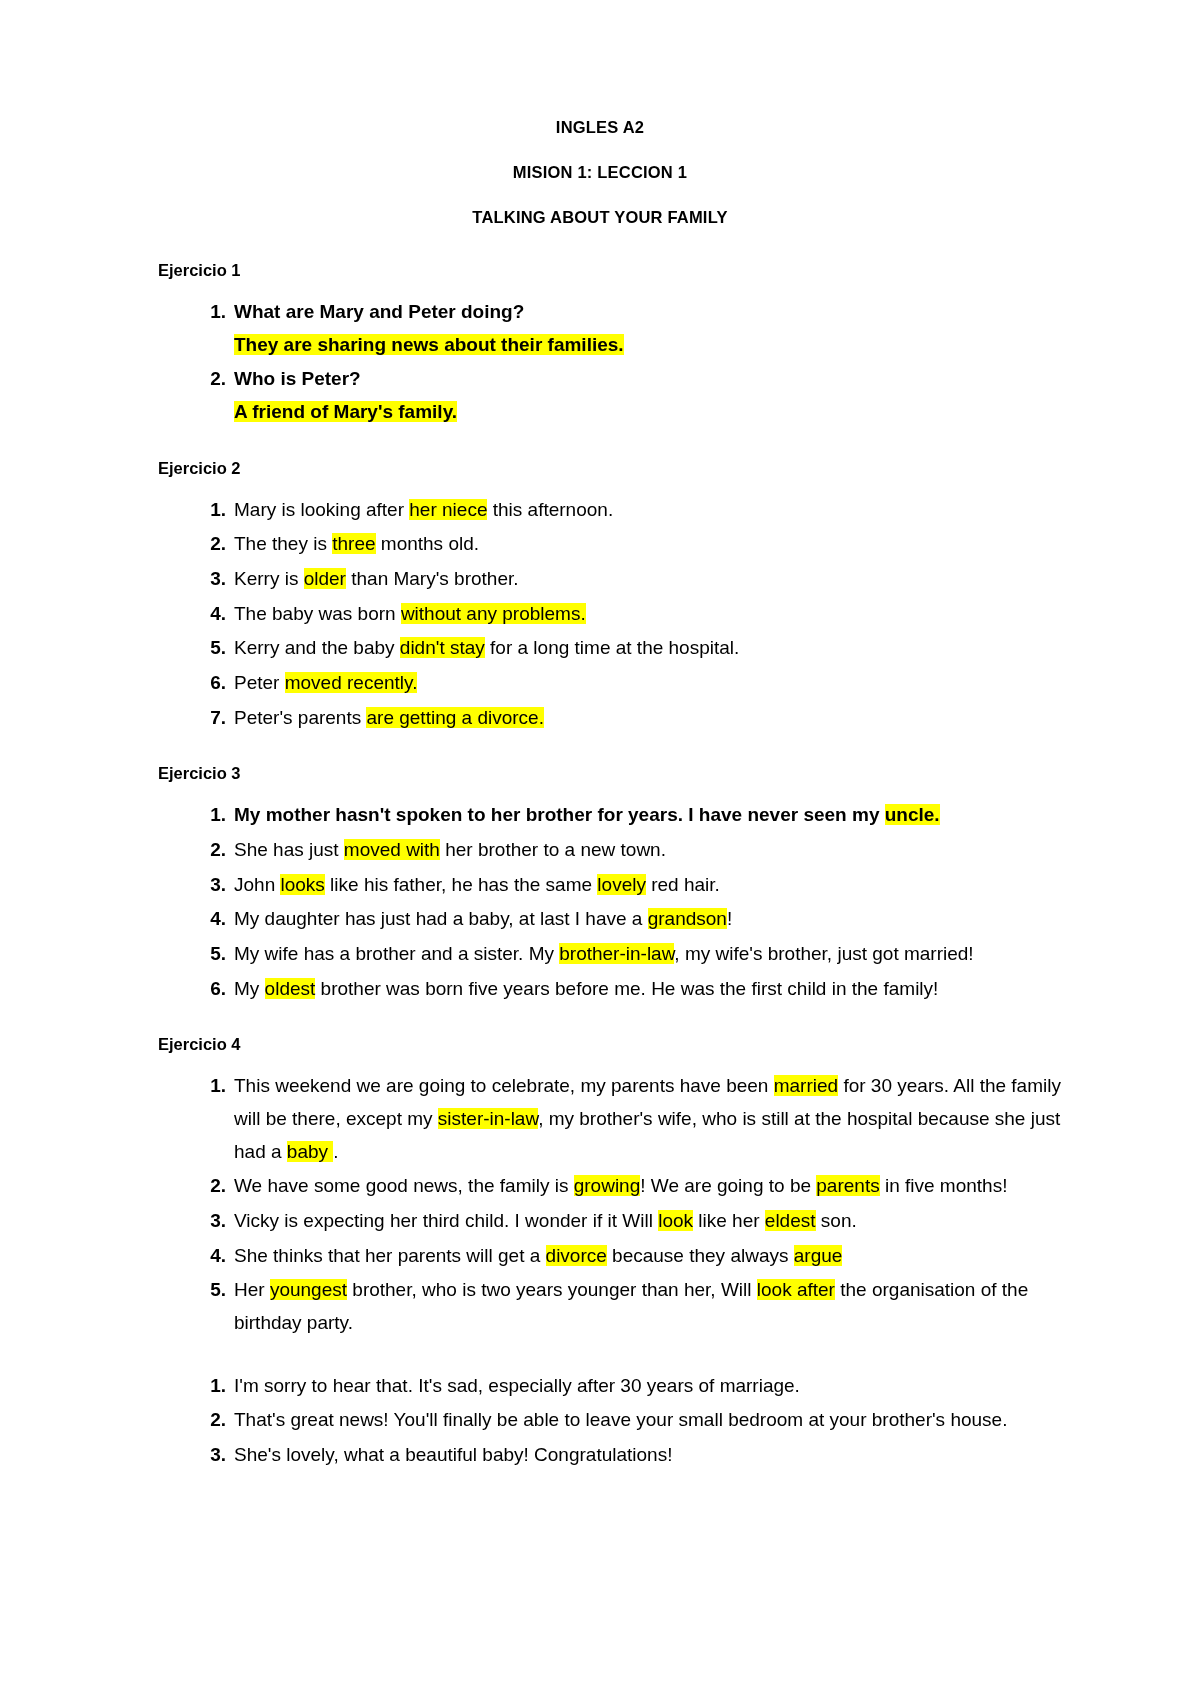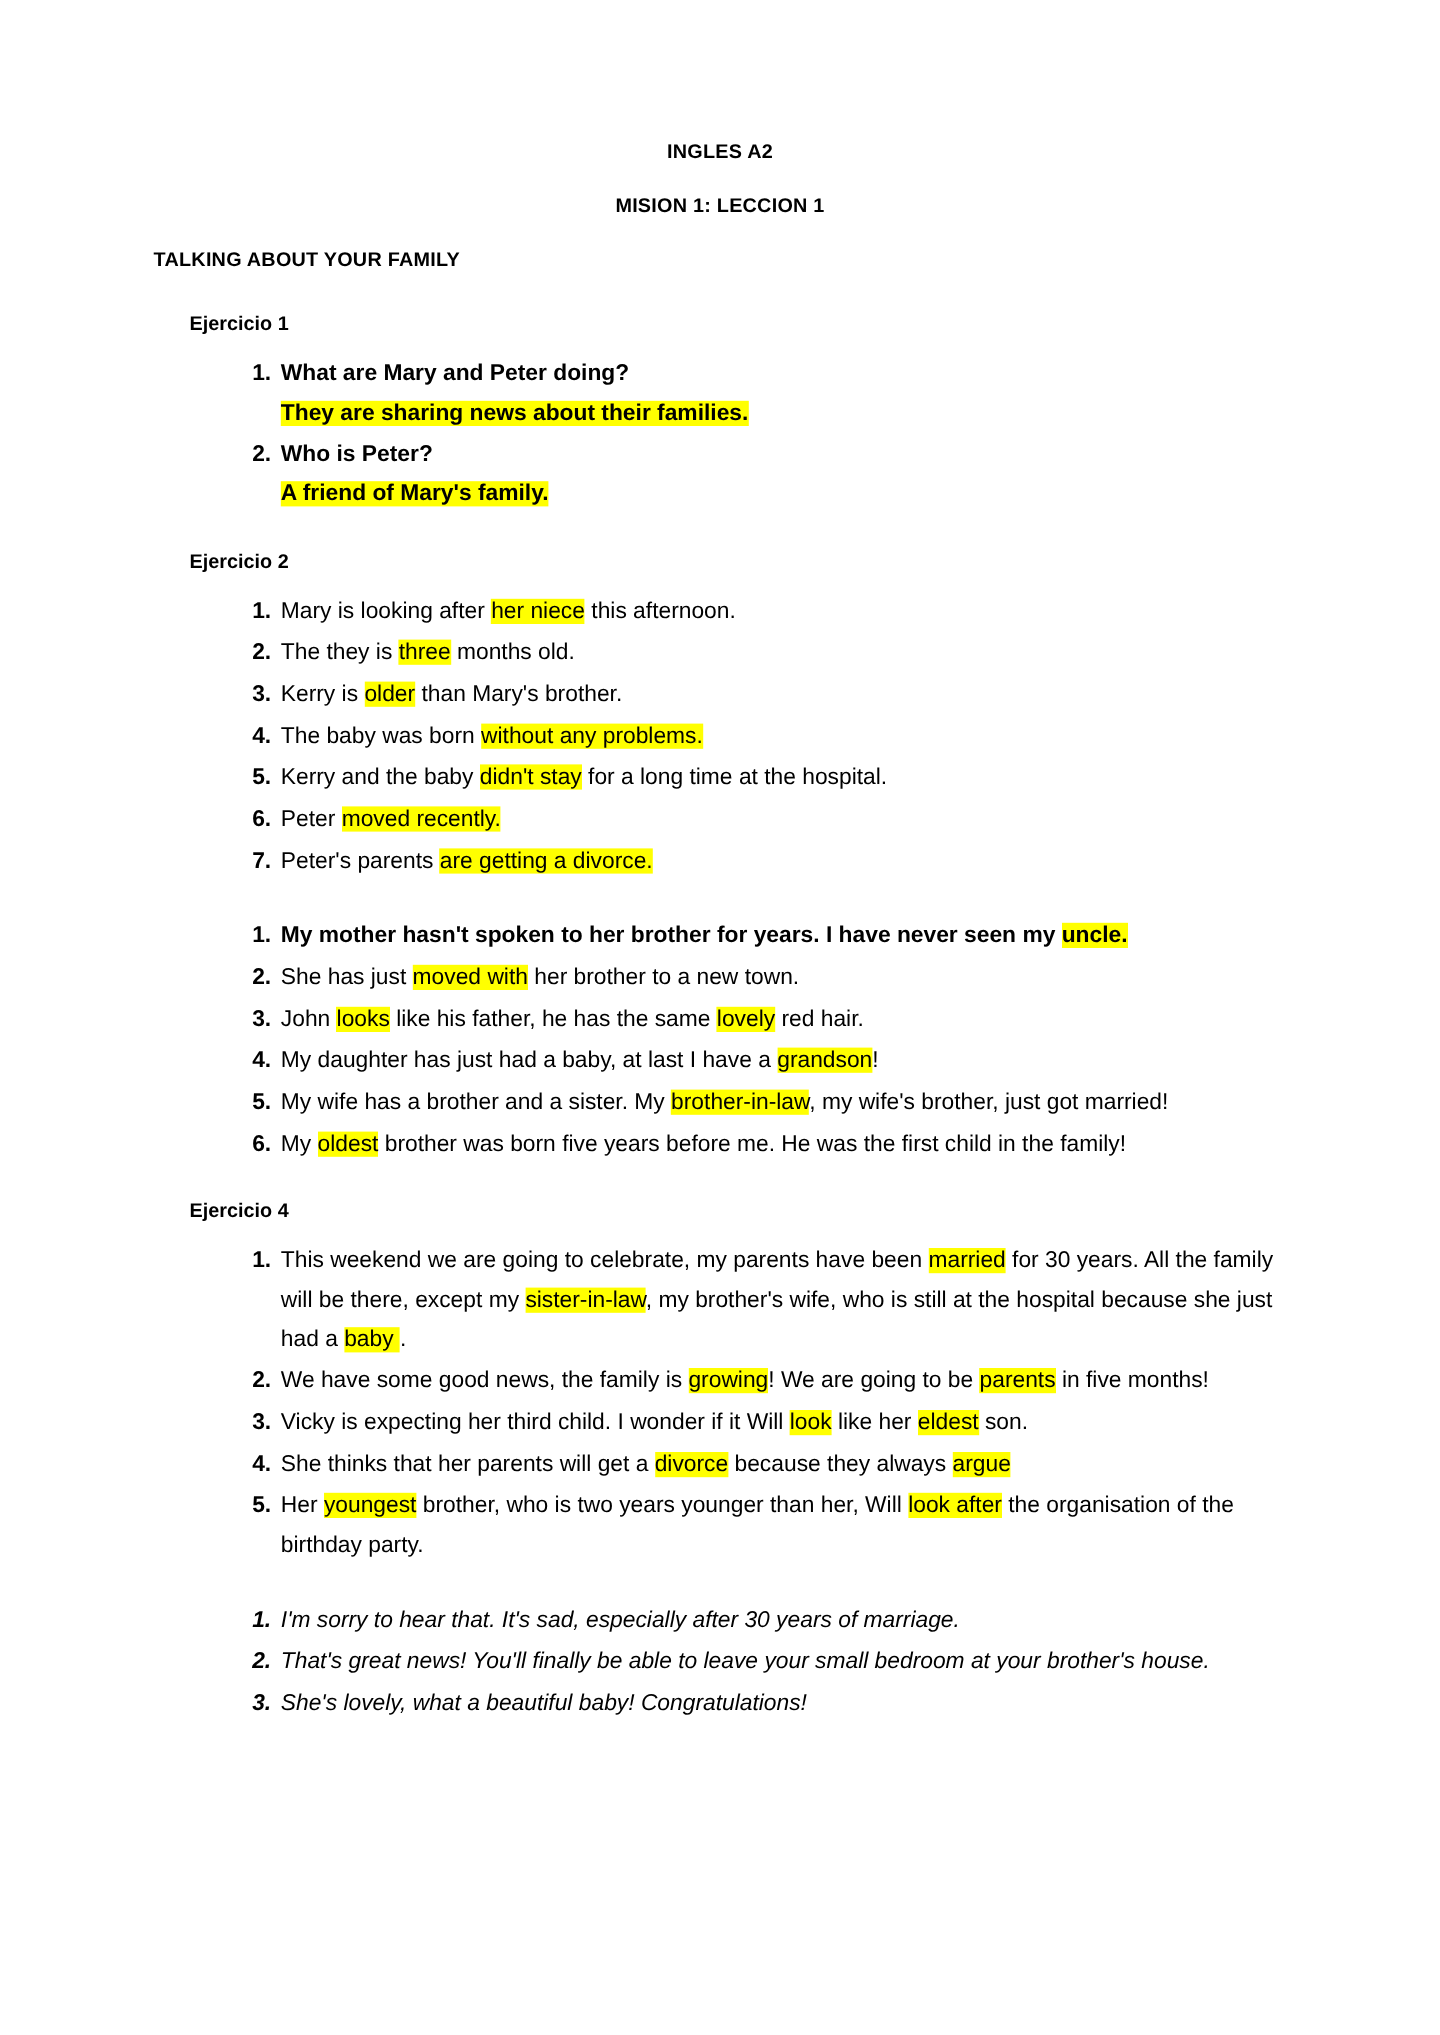--- a/index.html
+++ b/index.html
@@ -30,21 +30,21 @@
     margin: 0 0 26px 0;
   }
   .doc-subtitle {
     text-align: center;
     font-weight: bold;
     font-size: 16.5px;
     letter-spacing: 0.2px;
     margin: 0 0 26px 0;
   }
   .doc-subtitle2 {
-    text-align: left;
+    text-align: center;
     font-weight: bold;
     font-size: 16.5px;
     letter-spacing: 0.2px;
     margin: 0 0 34px 0;
   }
   .section-heading {
     font-weight: bold;
     font-size: 16.5px;
     margin: 0 0 16px 0;
     padding-left: 30px;
@@ -69,21 +69,21 @@
     top: 0;
     font-weight: bold;
     width: 26px;
     text-align: right;
   }
   li.bold, li.bold .seg { font-weight: bold; }
   .hl {
     background: #ffff00;
   }
   .seg { }
-  .last-block { margin-bottom: 0; font-style: italic; }
+  .last-block { margin-bottom: 0; }
 </style>
 </head>
 <body>
 
 <div class="page">
   <div class="doc-title">INGLES A2</div>
   <div class="doc-subtitle">MISION 1: LECCION 1</div>
   <div class="doc-subtitle2">TALKING ABOUT YOUR FAMILY</div>
   <div id="sections-root">
       <div class="section-heading">Ejercicio 1</div>
@@ -94,20 +94,21 @@
       <div class="section-heading">Ejercicio 2</div>
       <ol class="items">
         <li><span class="seg">Mary is looking after </span><span class="seg hl">her niece</span><span class="seg"> this afternoon.</span></li>
         <li><span class="seg">The they is </span><span class="seg hl">three</span><span class="seg"> months old.</span></li>
         <li><span class="seg">Kerry is </span><span class="seg hl">older</span><span class="seg"> than Mary's brother.</span></li>
         <li><span class="seg">The baby was born </span><span class="seg hl">without any problems.</span></li>
         <li><span class="seg">Kerry and the baby </span><span class="seg hl">didn't stay</span><span class="seg"> for a long time at the hospital.</span></li>
         <li><span class="seg">Peter </span><span class="seg hl">moved recently.</span></li>
         <li><span class="seg">Peter's parents </span><span class="seg hl">are getting a divorce.</span></li>
       </ol>
+      <div class="section-heading">Ejercicio 3</div>
       <ol class="items">
         <li class="bold"><span class="seg">My mother hasn't spoken to her brother for years. I have never seen my </span><span class="seg hl">uncle.</span></li>
         <li><span class="seg">She has just </span><span class="seg hl">moved with</span><span class="seg"> her brother to a new town.</span></li>
         <li><span class="seg">John </span><span class="seg hl">looks</span><span class="seg"> like his father, he has the same </span><span class="seg hl">lovely</span><span class="seg"> red hair.</span></li>
         <li><span class="seg">My daughter has just had a baby, at last I have a </span><span class="seg hl">grandson</span><span class="seg">!</span></li>
         <li><span class="seg">My wife has a brother and a sister. My </span><span class="seg hl">brother-in-law</span><span class="seg">, my wife's brother, just got married!</span></li>
         <li><span class="seg">My </span><span class="seg hl">oldest</span><span class="seg"> brother was born five years before me. He was the first child in the family!</span></li>
       </ol>
       <div class="section-heading">Ejercicio 4</div>
       <ol class="items">

